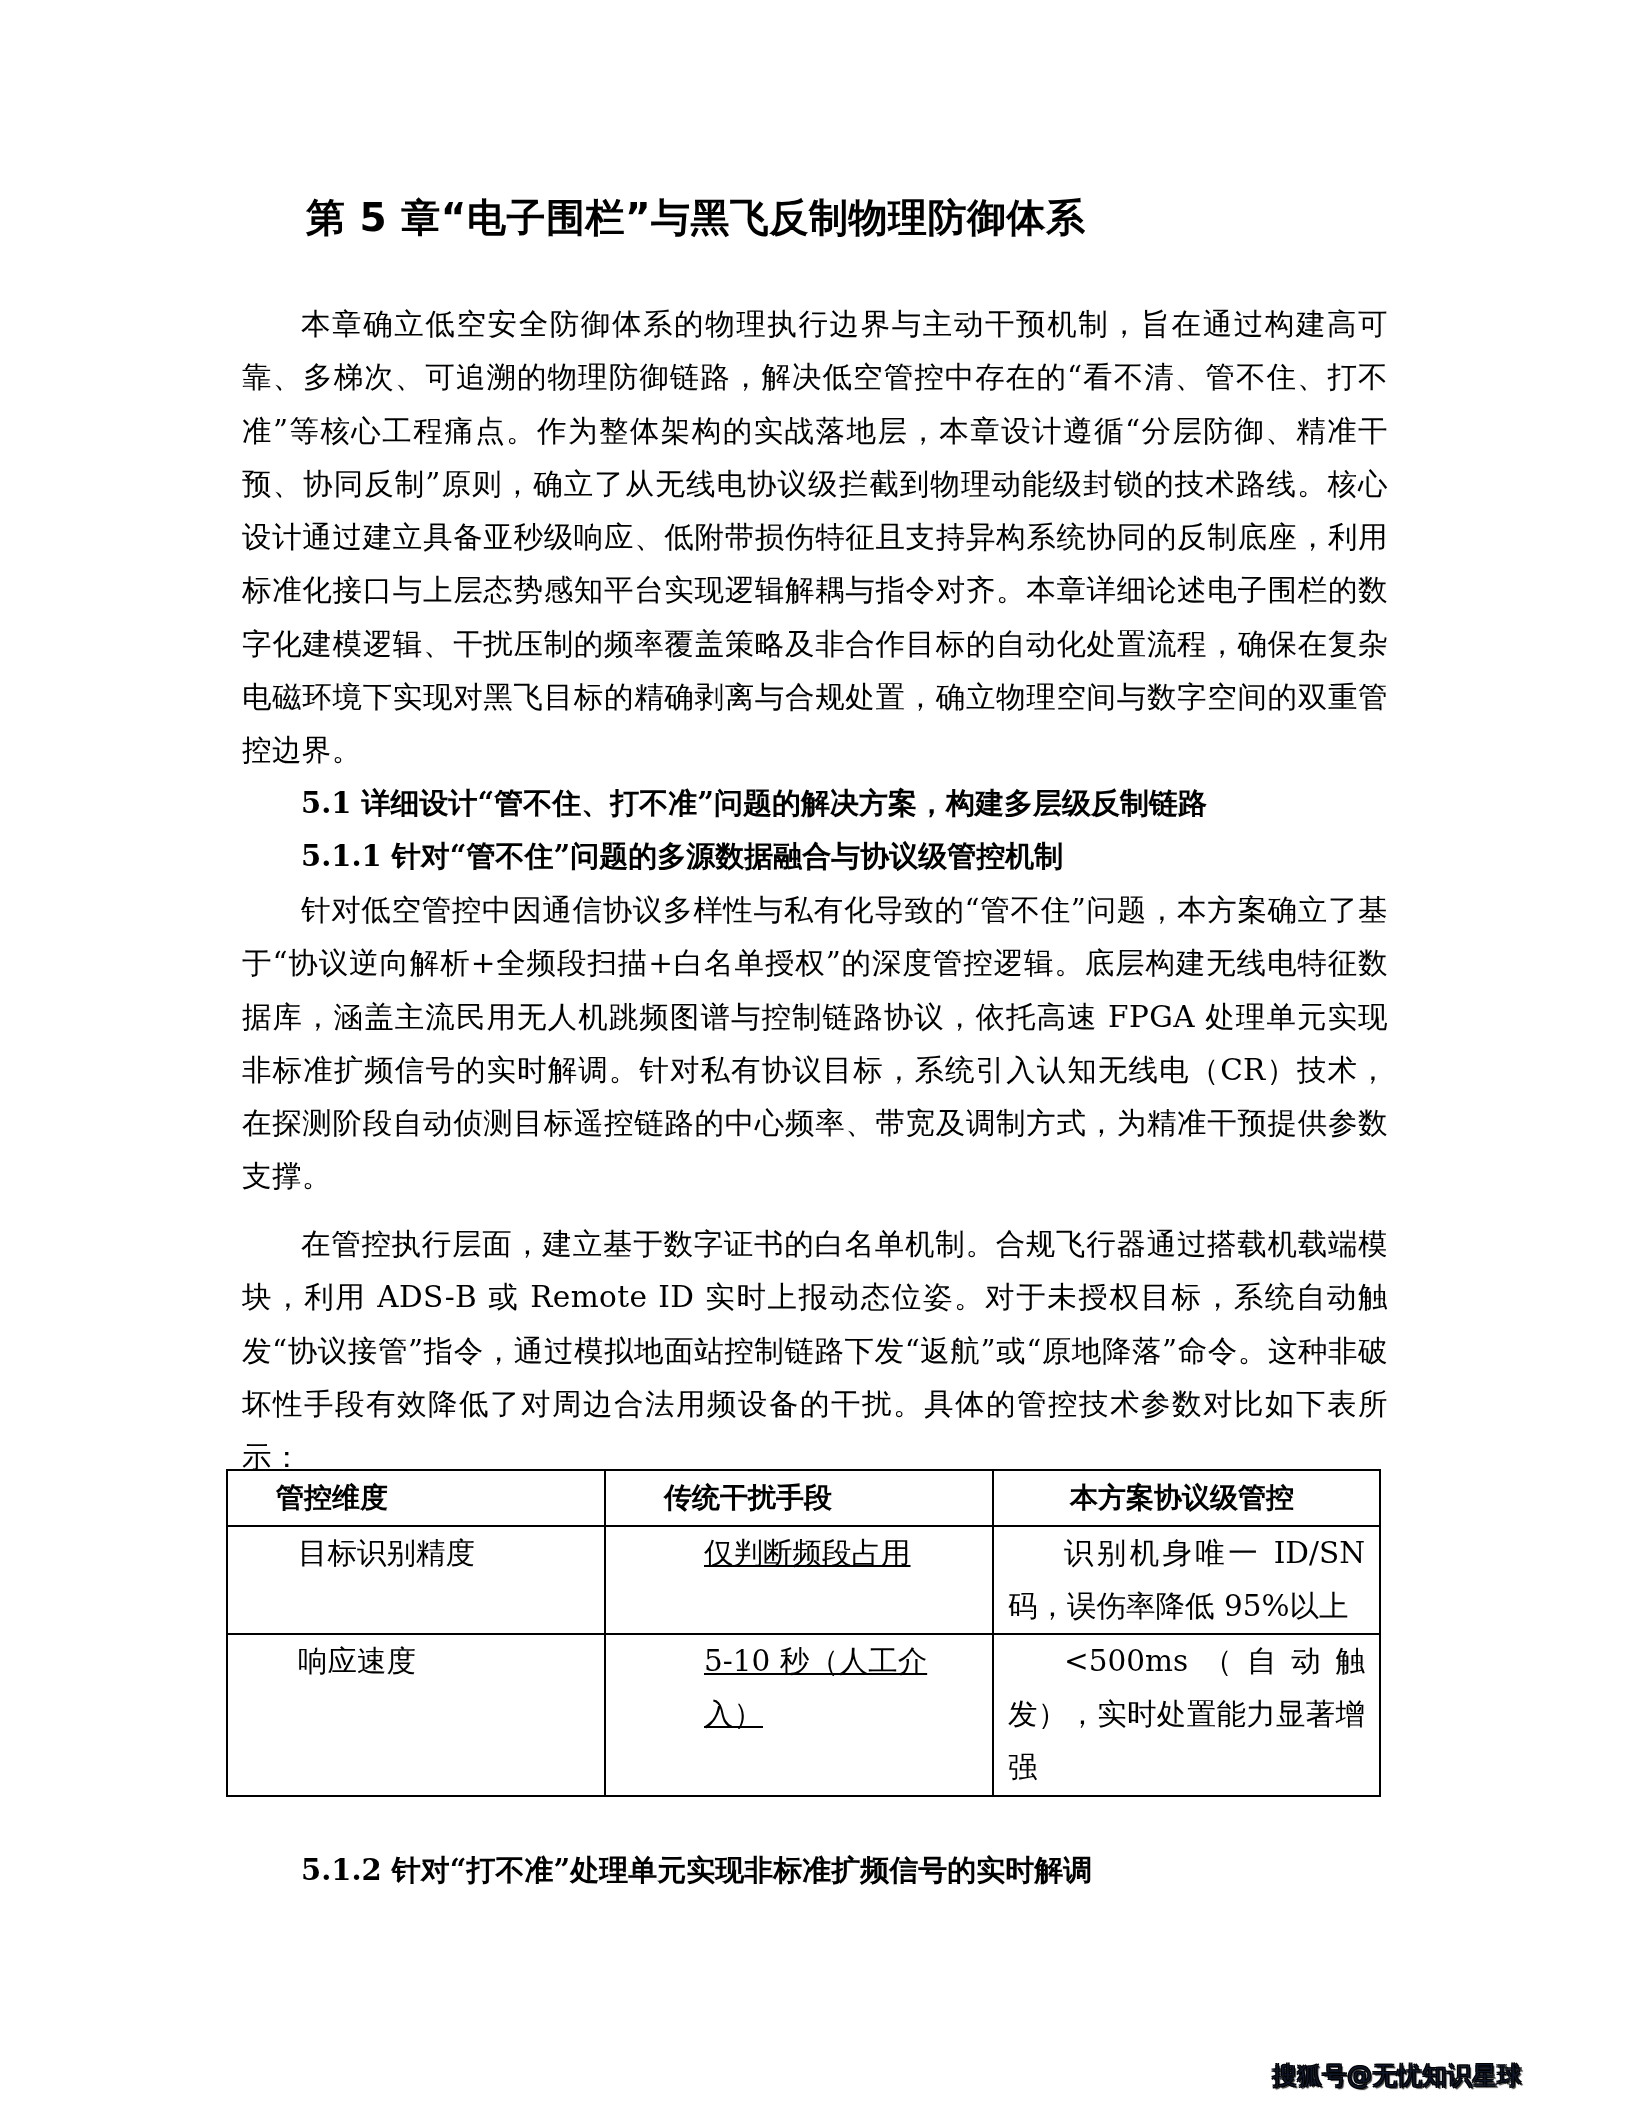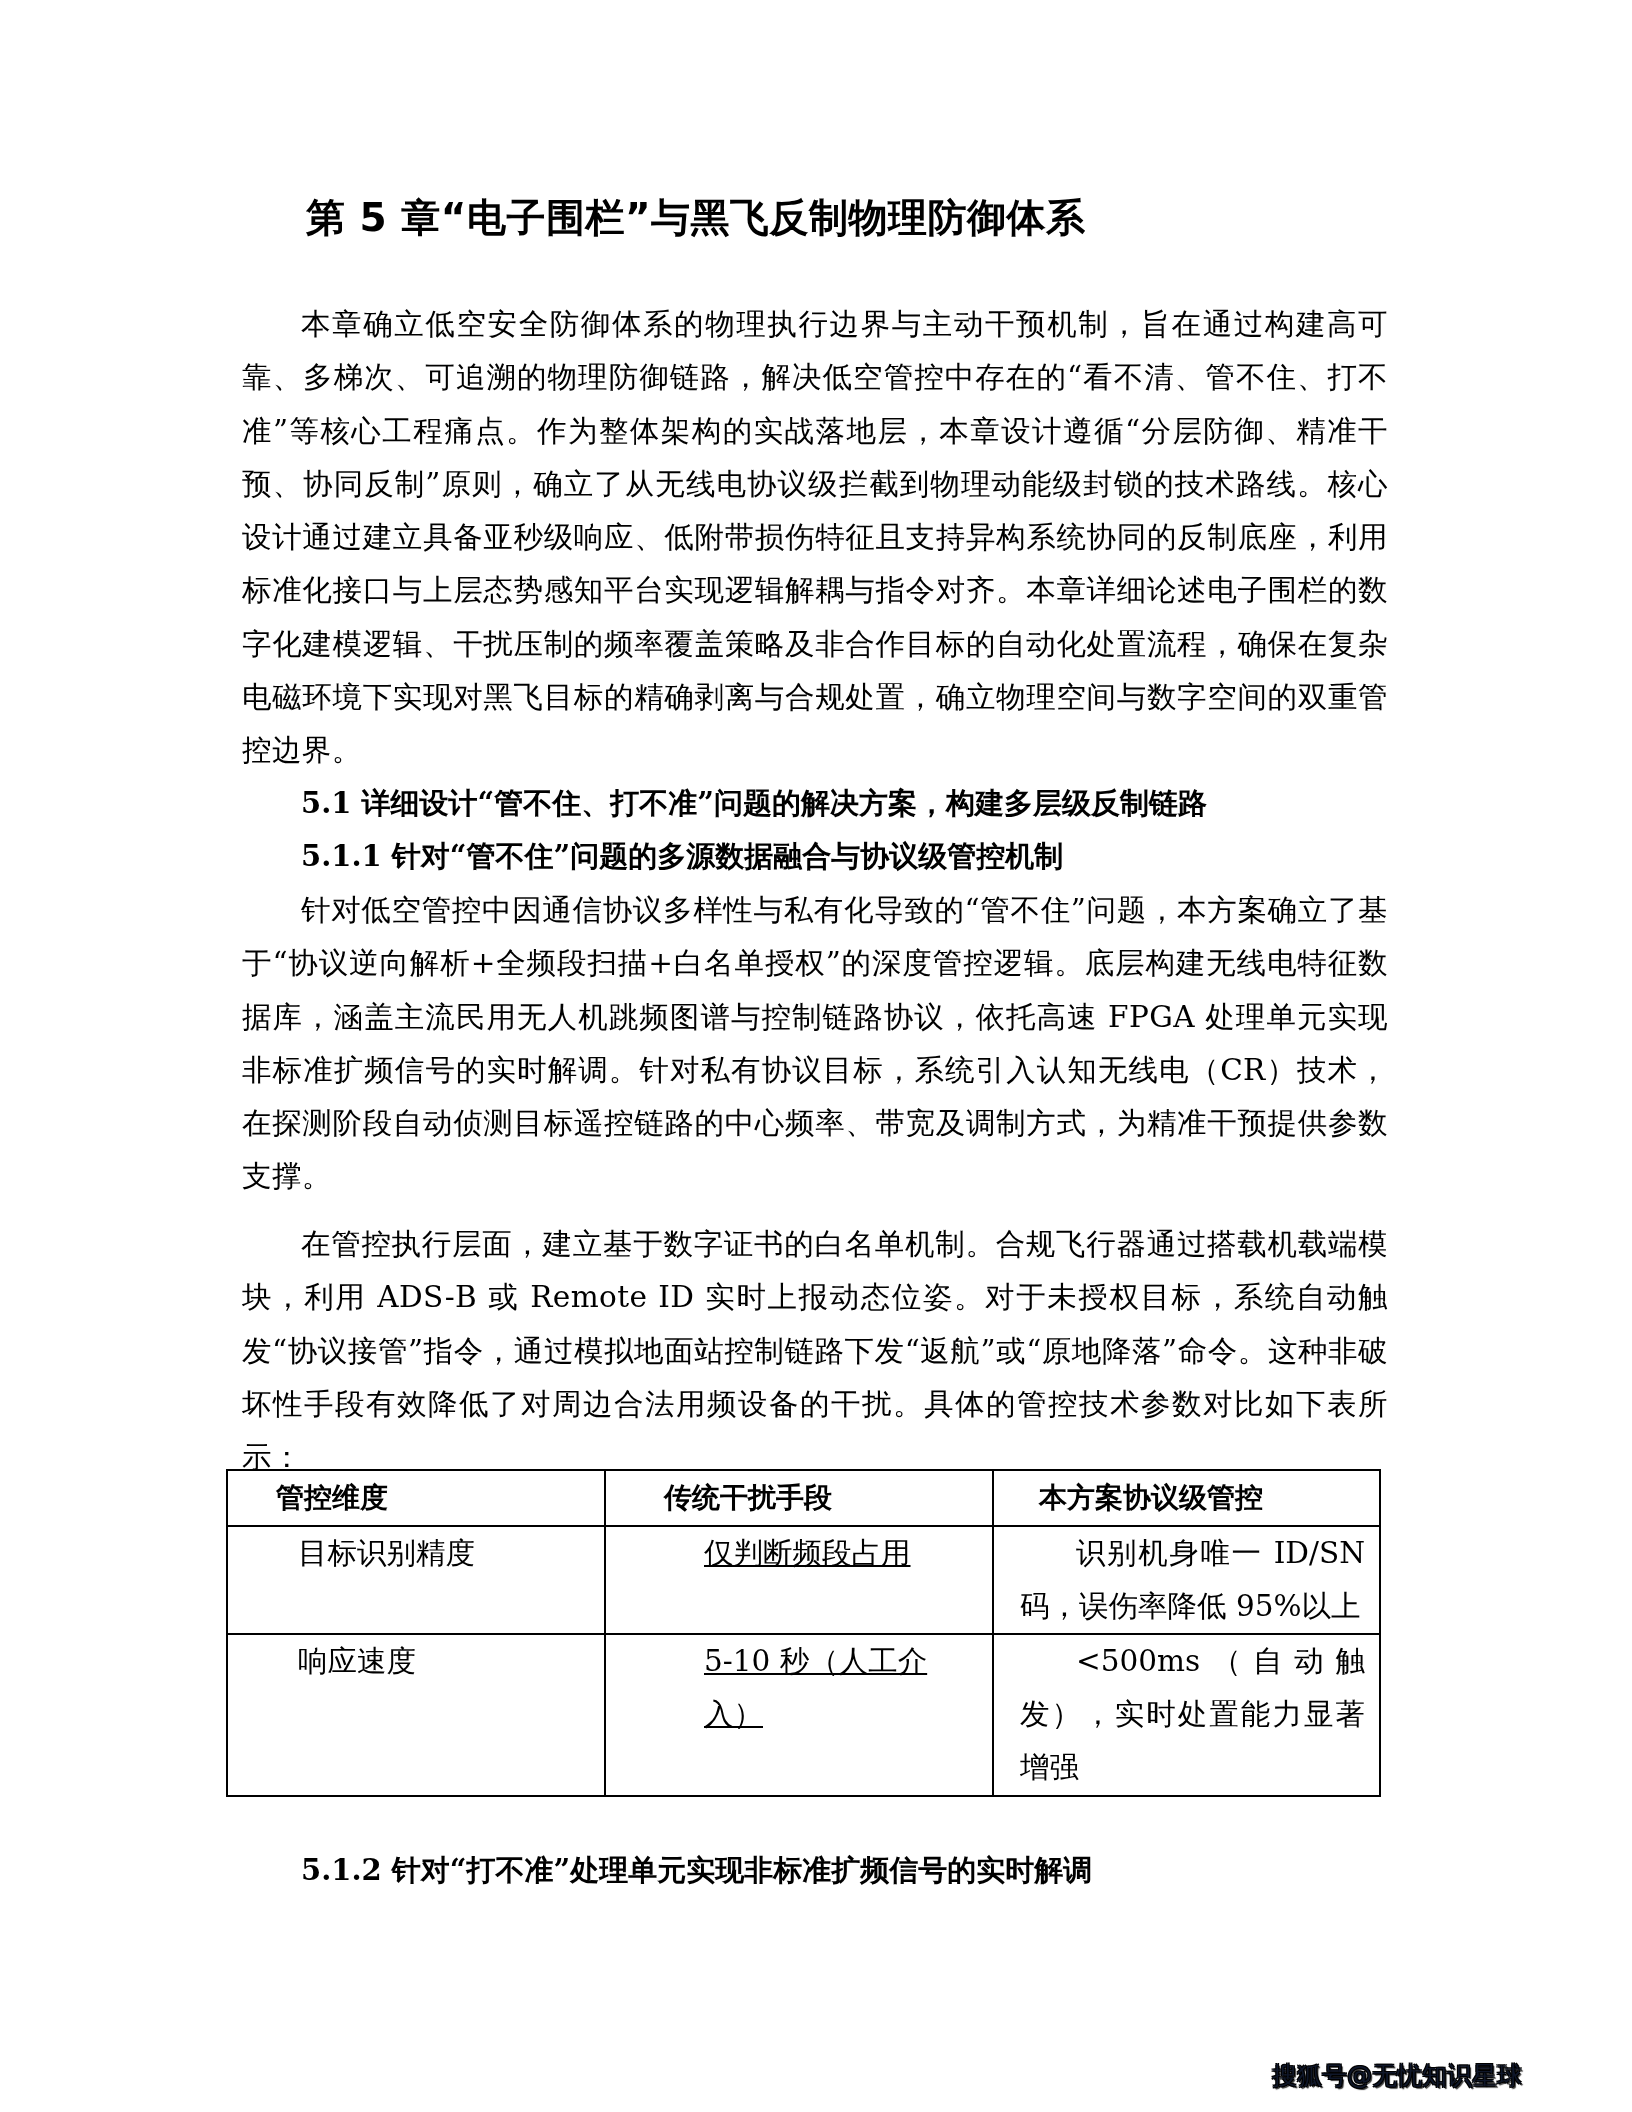--- a/index.html
+++ b/index.html
@@ -76,24 +76,24 @@
       padding: 0 14px;
     }
     table.cmp th {
       font-weight: bold;
       font-size: 28px;
       height: 54px;
       line-height: 54px;
     }
     table.cmp th.h1 { padding-left: 48px; }
     table.cmp th.h2 { padding-left: 58px; }
-    table.cmp th.h3 { padding-left: 45px; }
+    table.cmp th.h3 { padding-left: 76px; }
     table.cmp td.d1 { padding-left: 70px; margin-top: 8px; }
     table.cmp td.d2 { padding-left: 98px; text-decoration: underline; }
-    table.cmp td.d3 { padding-left: 26px; text-indent: 56px; text-align: justify; }
+    table.cmp td.d3 { padding-left: 14px; text-indent: 56px; text-align: justify; }
     table.cmp tr.r1 td { height: 106px; }
     table.cmp tr.r2 td { height: 160px; }
     .watermark {
       position: absolute;
       left: 1272px;
       top: 2058px;
       font-family: "DejaVu Sans", "Liberation Sans", sans-serif;
       font-size: 25px;
       line-height: 36px;
       color: #0f172a;

